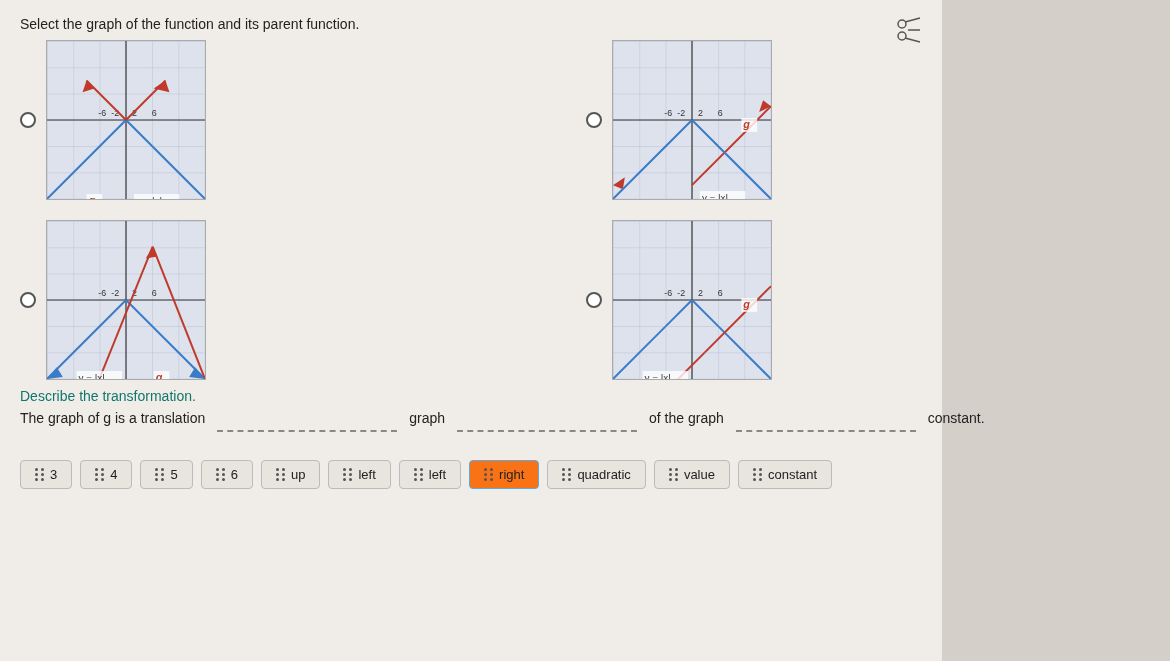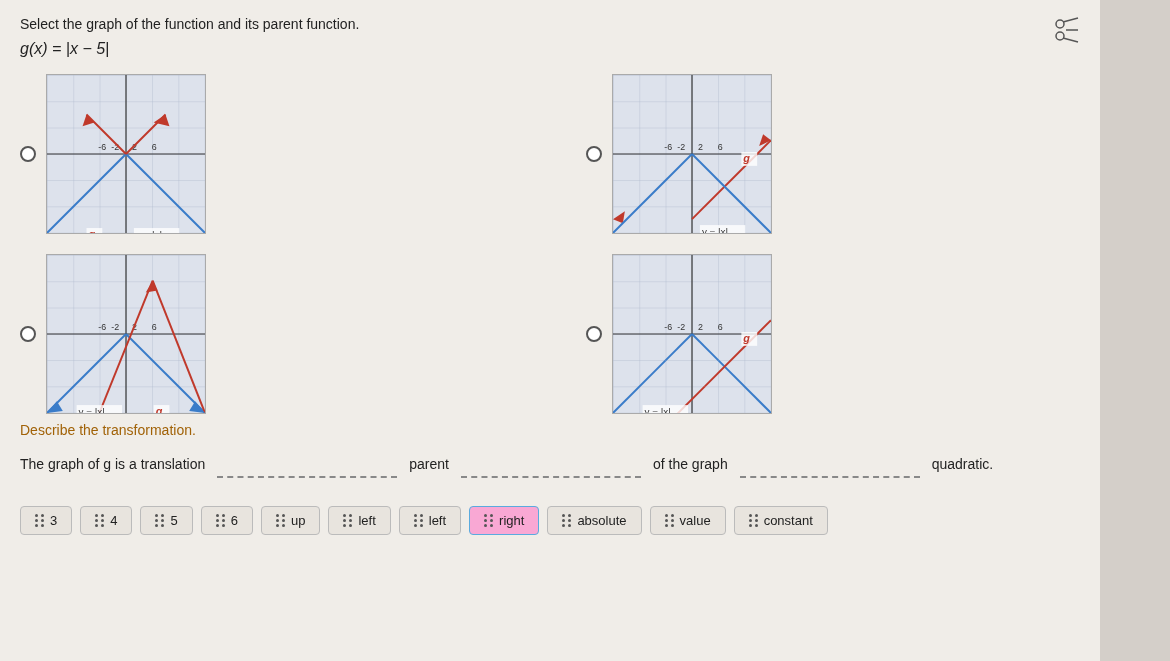--- a/index.html
+++ b/index.html
@@ -8,21 +8,21 @@
       height: 661px;
       background: #d4cfc9;
       font-family: Arial, sans-serif;
       font-size: 14px;
       overflow: hidden;
       position: relative;
     }
 
     .main-container {
       background: #f0ede8;
-      width: 1100px;
+      width: 942px;
       height: 661px;
       position: relative;
       padding: 16px 20px;
     }
 
     .question-text {
       font-size: 14px;
       color: #222;
       margin-bottom: 8px;
     }
@@ -69,22 +69,21 @@
         linear-gradient(to bottom, #b0b8cc 1px, transparent 1px);
       background-size: 26.6px 26.6px;
     }
 
     .describe-section {
       margin-top: 8px;
     }
 
     .describe-text {
       font-size: 14px;
-      color: #a16207;
-      margin-bottom: 12px;
+      color: #0f766e;
     }
 
     .sentence-row {
       display: flex;
       align-items: center;
       gap: 12px;
       margin-bottom: 20px;
       flex-wrap: nowrap;
     }
 
@@ -135,21 +134,21 @@
     }
 
     .chip-dot {
       width: 3px;
       height: 3px;
       background: #555;
       border-radius: 50%;
     }
 
     .chip.highlighted {
-      background: #f9a8d4;
+      background: #f97316;
       border-color: #5aabdf;
       text-align: center;
     }
 
     
     .top-right-icon {
       position: absolute;
       top: 12px;
       right: 16px;
       width: 36px;
@@ -196,23 +195,20 @@
       <circle cx="8" cy="8" r="4" stroke="#555" stroke-width="1.5" fill="none"></circle>
       <circle cx="8" cy="20" r="4" stroke="#555" stroke-width="1.5" fill="none"></circle>
       <line x1="11" y1="6" x2="26" y2="2" stroke="#555" stroke-width="1.5"></line>
       <line x1="11" y1="22" x2="26" y2="26" stroke="#555" stroke-width="1.5"></line>
       <line x1="14" y1="14" x2="26" y2="14" stroke="#555" stroke-width="1.5"></line>
     </svg>
   </div>
 
   <div class="question-text">Select the graph of the function and its parent function.</div>
 
-  <div class="function-label">
-    <span>g(x) = |x − 5|</span>
-  </div>
 
   <div class="two-columns-wrapper">
 
     <div class="left-graphs">
 
       <div class="graph-option">
         <div class="radio-btn"></div>
         <div class="graph-box">
 
           <svg class="graph-svg" viewBox="0 0 160 160">
@@ -371,25 +367,25 @@
 
     </div>
   </div>
 
   <div class="describe-section">
     <div class="describe-text">Describe the transformation.</div>
 
     <div class="sentence-row">
       <span class="sentence-text">The graph of g is a translation</span>
       <div class="blank-box"></div>
-      <span class="sentence-text">parent</span>
+      <span class="sentence-text">graph</span>
       <div class="blank-box"></div>
       <span class="sentence-text">of the graph</span>
       <div class="blank-box"></div>
-      <span class="sentence-text">quadratic.</span>
+      <span class="sentence-text">constant.</span>
     </div>
 
     <div class="drag-chips-row">
       <div class="chip">
         <span class="chip-dots">
           <span class="chip-dot"></span>
             <span class="chip-dot"></span>
           <span class="chip-dot"></span>
             <span class="chip-dot"></span>
           <span class="chip-dot"></span>
@@ -476,21 +472,21 @@
       </div>
       <div class="chip">
         <span class="chip-dots">
           <span class="chip-dot"></span>
             <span class="chip-dot"></span>
           <span class="chip-dot"></span>
             <span class="chip-dot"></span>
           <span class="chip-dot"></span>
             <span class="chip-dot"></span>
         </span>
-        <span>absolute</span>
+        <span>quadratic</span>
       </div>
       <div class="chip">
         <span class="chip-dots">
           <span class="chip-dot"></span>
             <span class="chip-dot"></span>
           <span class="chip-dot"></span>
             <span class="chip-dot"></span>
           <span class="chip-dot"></span>
             <span class="chip-dot"></span>
         </span>

